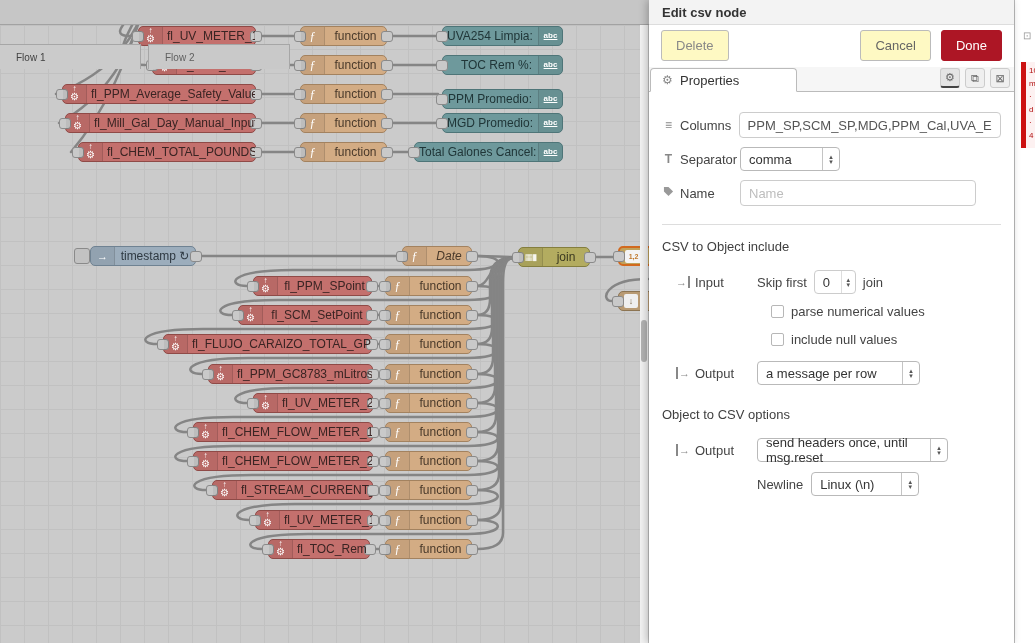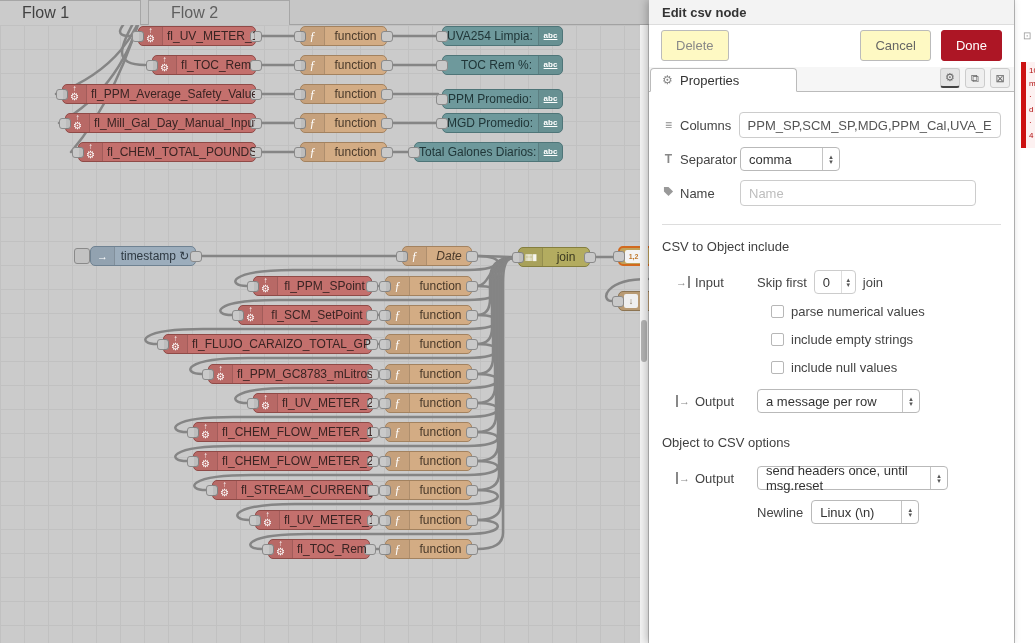--- a/index.html
+++ b/index.html
@@ -14,22 +14,22 @@
                      linear-gradient(90deg,#c1c1c1 1px, transparent 1px);
     background-size:24px 24px; background-position:0 1px;
     overflow:hidden;
   }
   #wires { position:absolute; left:0; top:0; z-index:2; }
   #wires path { fill:none; stroke:#858585; stroke-width:2.5; stroke-linecap:round; }
 
   
   #tabbar { position:absolute; left:0; top:0; width:649px; height:25px; background:#c6c6c6;
     border-bottom:1px solid #a2a2a2; z-index:10; display:flex; align-items:stretch; }
-  .flowtab { height:25px; display:flex; align-items:center; padding-left:22px; font-size:16px;
-    border:1px solid #a6a6a6; border-bottom:none; }
+  .flowtab { height:25px; display:flex; align-items:center; padding-left:16px; font-size:10px;
+    border:1px solid #a6a6a6; border-bottom:none;margin-top:44px; }
   .flowtab.active { width:141px; background:#cbcbcb; color:#424242; border-left:none; }
   .flowtab.inactive { width:142px; background:#c9c9c9; color:#5f5f5f; margin-left:7px; }
 
   
   #v-scroll { position:absolute; right:1px; top:25px; width:8px; height:618px; background:#f2f2f2; z-index:7; }
   #v-thumb { position:absolute; left:1px; top:295px; width:6px; height:42px; background:#b3b3b3; border-radius:3px; }
 
   
   .node { position:absolute; height:20px; border-radius:5px; display:flex; align-items:center;
     font-size:12px; z-index:5; border:1px solid; }
@@ -253,21 +253,21 @@
           <span class="abc">abc</span>
         </span>
       </div>
     <div class="node n-teal no-out" style="left:442px;top:113px;width:121px">
       <span class="nlabel teal-label">MGD Promedio:</span>
       <span class="nicon nicon-r">
           <span class="abc">abc</span>
         </span>
       </div>
     <div class="node n-teal no-out" style="left:414px;top:142px;width:149px">
-      <span class="nlabel teal-label">Total Galones Diarios:</span>
+      <span class="nlabel teal-label">Total Galones Cancel:</span>
       <span class="nicon nicon-r">
           <span class="abc">abc</span>
         </span>
       </div>
 
     <div class="inj-btn"></div>
     <div class="node n-inj no-in" style="left:90px;top:246px;width:106px">
       <span class="nicon injarrow">→</span>
       <span class="nlabel">timestamp ↻</span>
       </div>
@@ -456,24 +456,20 @@
         <div class="spin">
           <span>0</span>
           <span class="stepper">▴<br>▾</span>
         </div>
         <span>join</span>
       </div>
 
       <div class="cbrow">
         <span class="cb"></span>
         <span>parse numerical values</span>
-        </div>
-      <div class="cbrow">
-        <span class="cb"></span>
-        <span>include empty strings</span>
         </div>
       <div class="cbrow">
         <span class="cb"></span>
         <span>include null values</span>
         </div>
 
       <div class="frow2" style="margin-top:14px">
         <div class="flabel2">
             <span class="io io-out">→</span>
           <span>Output</span>

